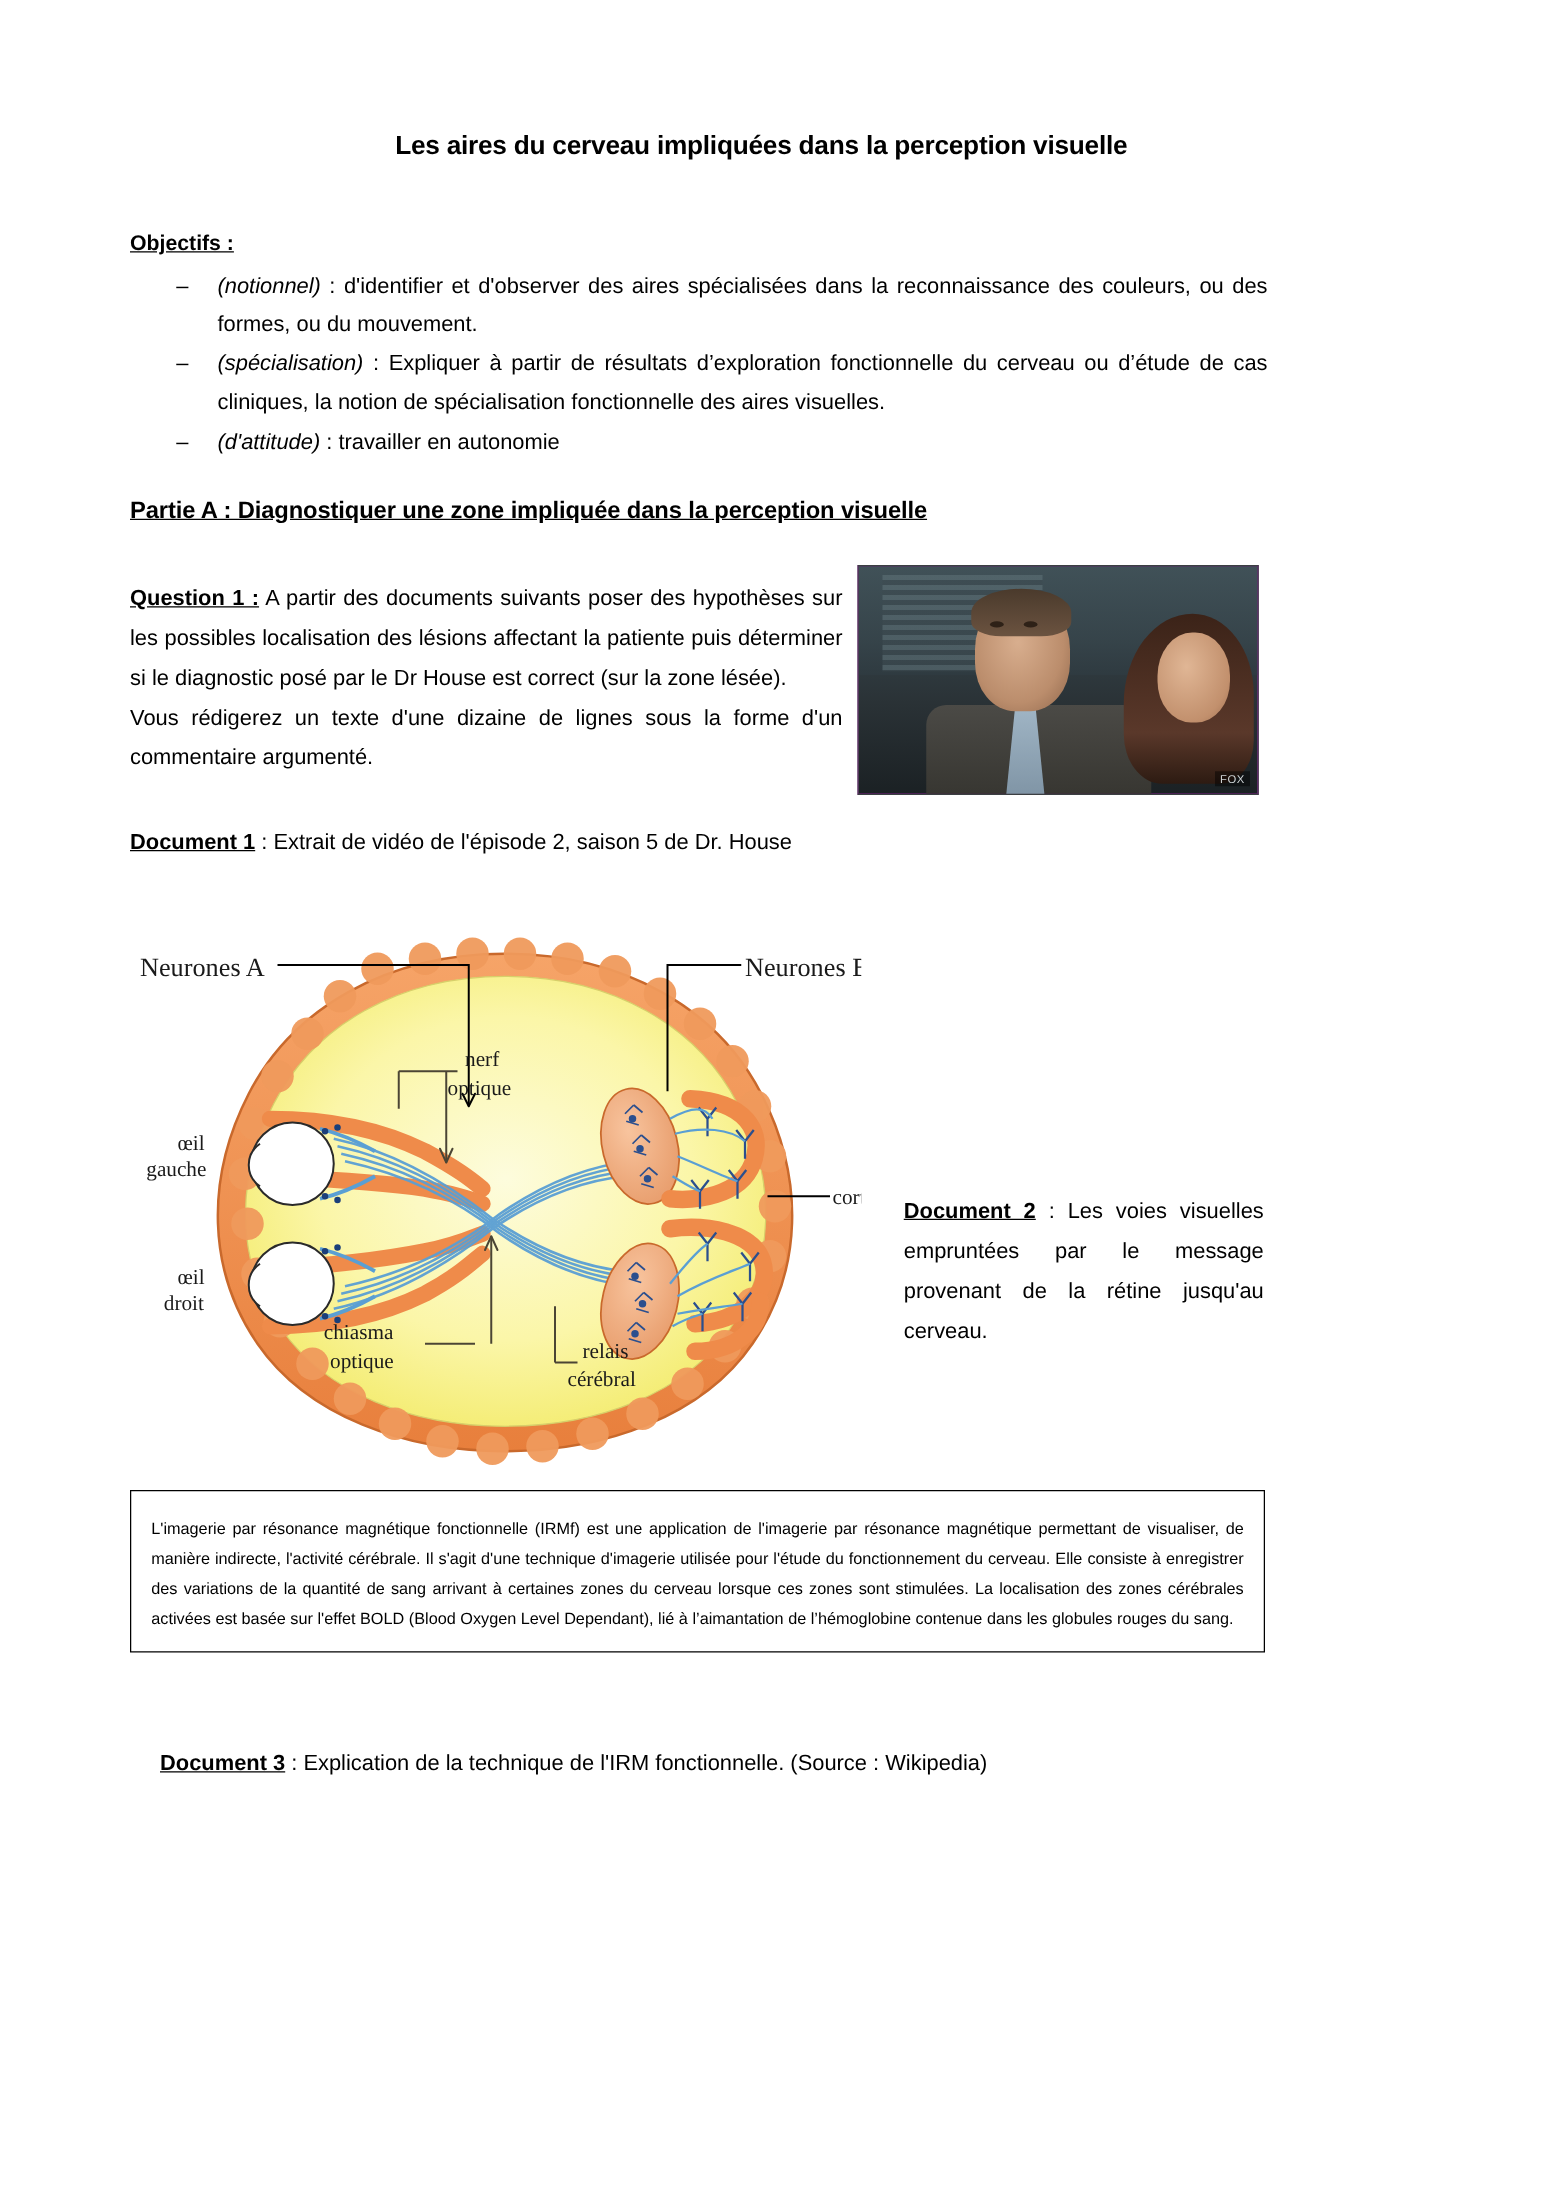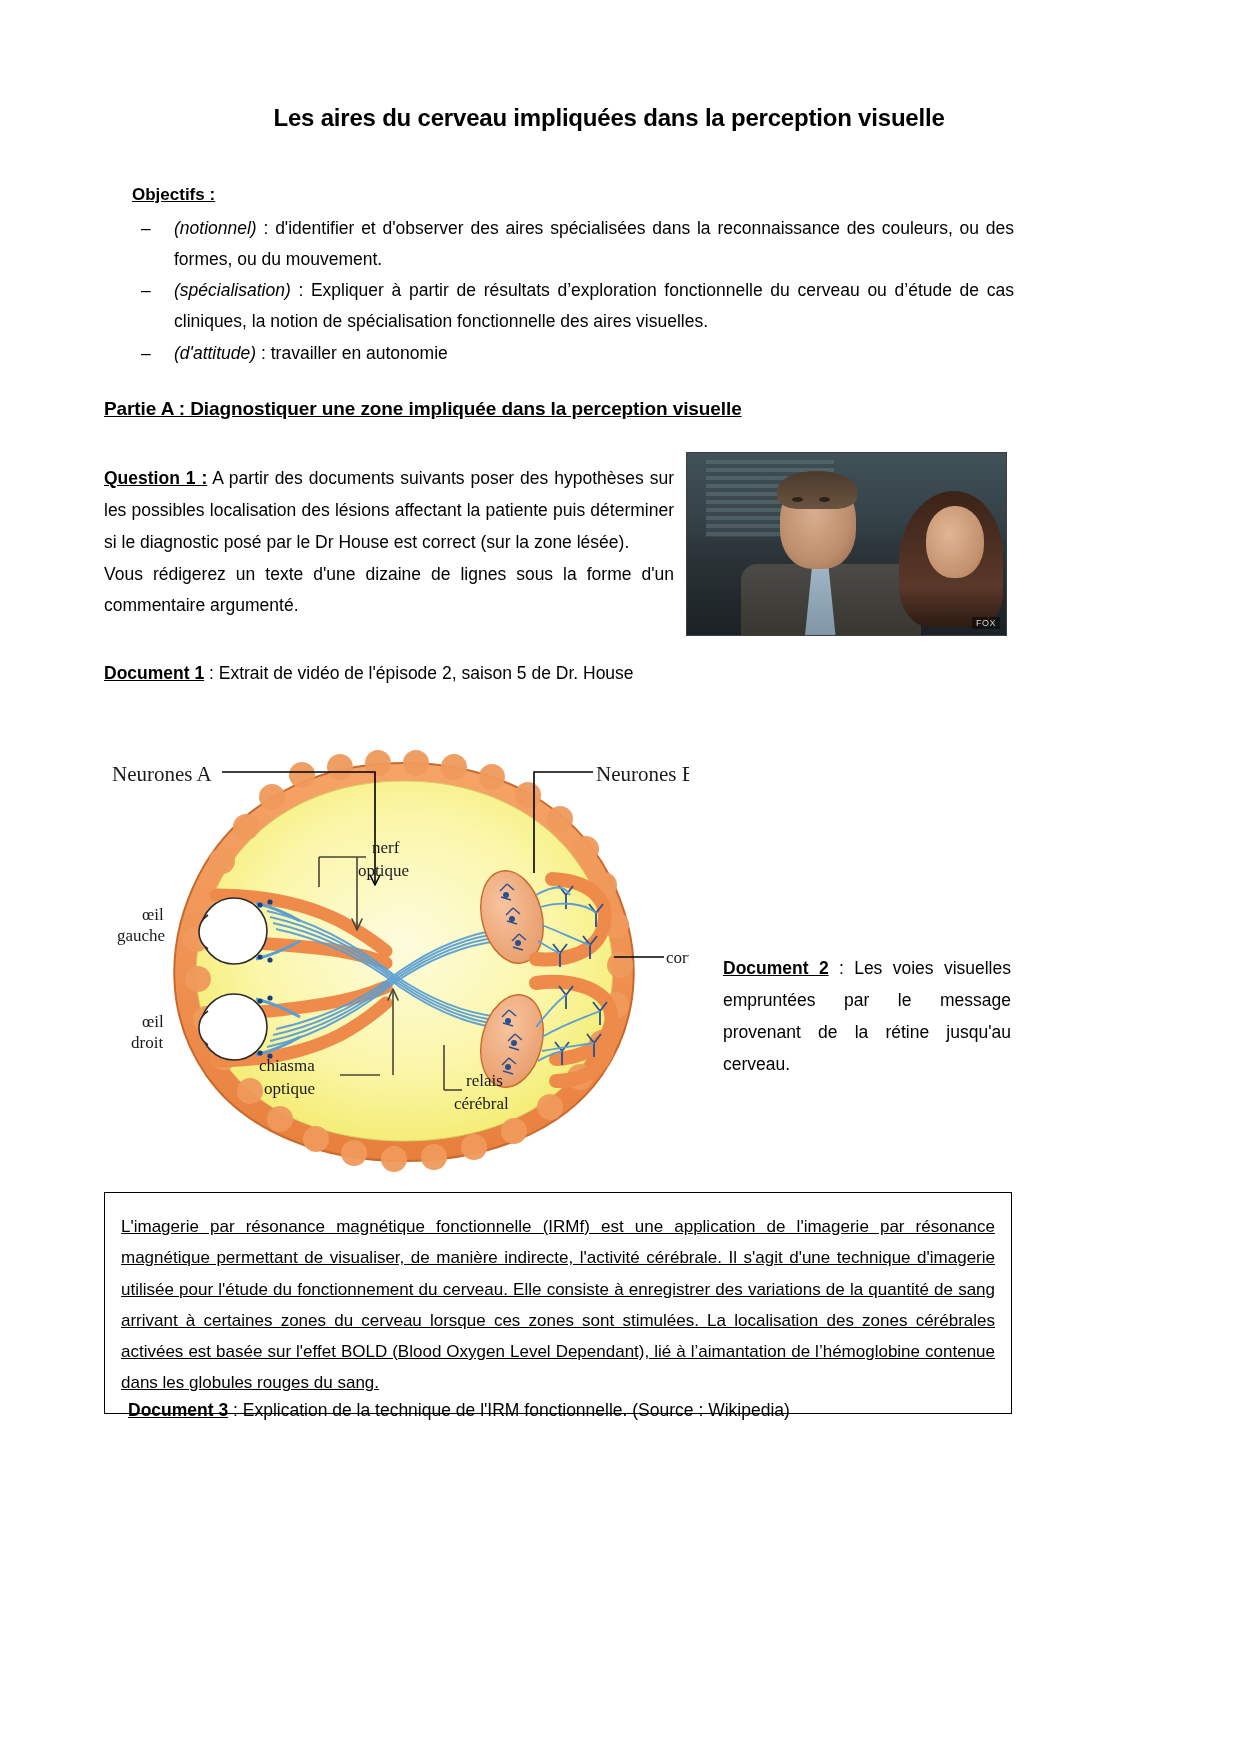--- a/index.html
+++ b/index.html
@@ -19,34 +19,33 @@
     width: 1240px; height: 1754px;
     padding: 0;
   }
 
   
   .doc-title {
     position: absolute;
     left: 104px; top: 104px;
     width: 1010px;
     text-align: center;
-    font-size: 24px;
+    font-size: 21px;
     font-weight: bold;
     letter-spacing: -0.2px;
     line-height: 1.2;
   }
 
   
   .objectifs-head {
     position: absolute;
     left: 104px; top: 185px;
     font-size: 17px;
     font-weight: bold;
     text-decoration: underline;
-    margin-left: 28px;
   }
   .obj-list {
     position: absolute;
     left: 104px; top: 213px;
     width: 910px;
   }
   .obj-item {
     position: relative;
     padding-left: 70px;
     font-size: 17.5px;
@@ -188,24 +187,23 @@
   
   .irmf-box {
     position: absolute;
     left: 104px; top: 1192px;
     width: 908px;
     border: 1px solid #000000;
     padding: 18px 16px 14px 16px;
   }
   .irmf-box p {
     margin: 0;
-    font-size: 17px;
+    font-size: 13px;
     line-height: 1.84;
     text-align: justify;
-    text-decoration: underline;
   }
 
   
   .doc3-cap {
     position: absolute;
     left: 104px; top: 1400px;
     font-size: 17.5px;
     padding-left: 24px;
   }
   .doc3-cap b { text-decoration: underline; }

